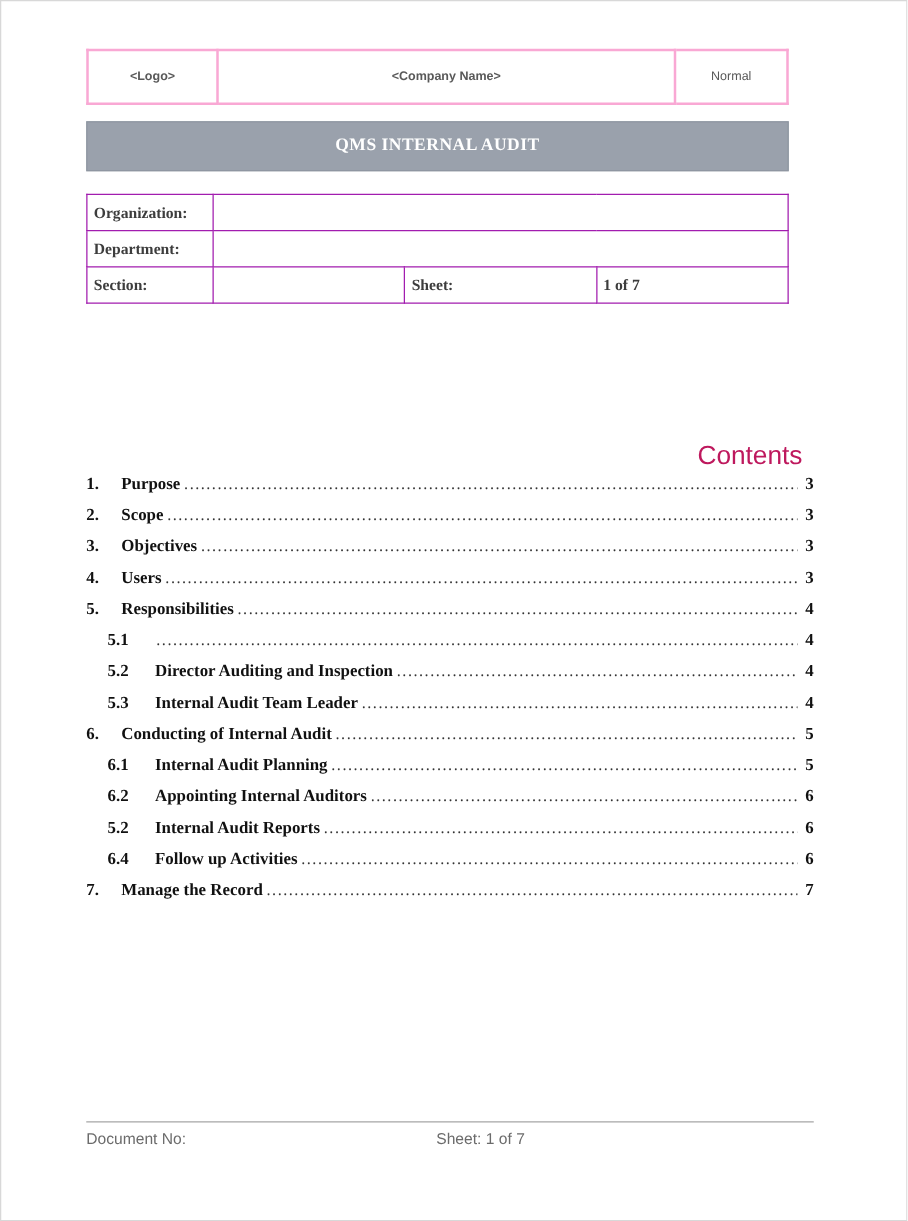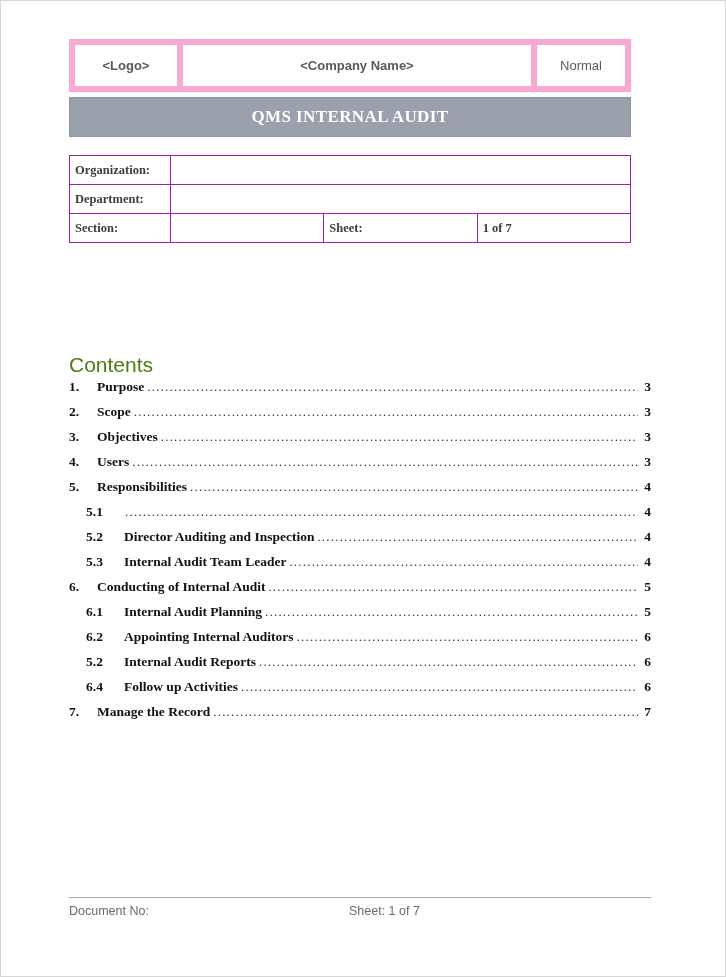--- a/index.html
+++ b/index.html
@@ -31,25 +31,25 @@
   
   .header-table {
     position: absolute;
     left: 0;
     top: 38px;
     width: 562px;
     border-collapse: collapse;
     table-layout: fixed;
   }
   .header-table td {
-    border: 6px solid #f9a8d4;
+    border: 2px solid #f9a8d4;
     height: 41px;
     padding: 0 6px;
     vertical-align: middle;
-    font-size: 13px;
+    font-size: 10px;
     color: #595959;
   }
   .hdr-logo {
     width: 90px;
     text-align: center;
     font-weight: bold;
     color: #595959;
   }
   .hdr-company {
     text-align: center;
@@ -73,21 +73,21 @@
     background: #9aa1ac;
     border: 1px solid #8f96a1;
     box-sizing: border-box;
     display: flex;
     align-items: center;
     justify-content: center;
   }
   .title-banner .title-text {
     font-family: "Liberation Serif", serif;
     font-weight: bold;
-    font-size: 17px;
+    font-size: 14px;
     color: #ffffff;
     letter-spacing: 0.4px;
   }
 
   
   .info-table {
     position: absolute;
     left: 0;
     top: 154px;
     width: 562px;
@@ -118,26 +118,26 @@
   .info-sheet-value {
     width: 76px;
     font-weight: bold;
     font-family: "Liberation Serif", serif;
     font-size: 13px;
   }
 
   
   .contents-heading {
     position: absolute;
-    left: 0;
+    left: 11px;
     top: 352px;
     width: 562px;
-    text-align: left;
+    text-align: right;
     font-size: 21px;
-    color: #4d7c0f;
+    color: #be185d;
     font-weight: normal;
     font-family: "Liberation Sans", sans-serif;
   }
 
   .toc {
     position: absolute;
     left: 0;
     top: 378px;
     width: 582px;
   }

